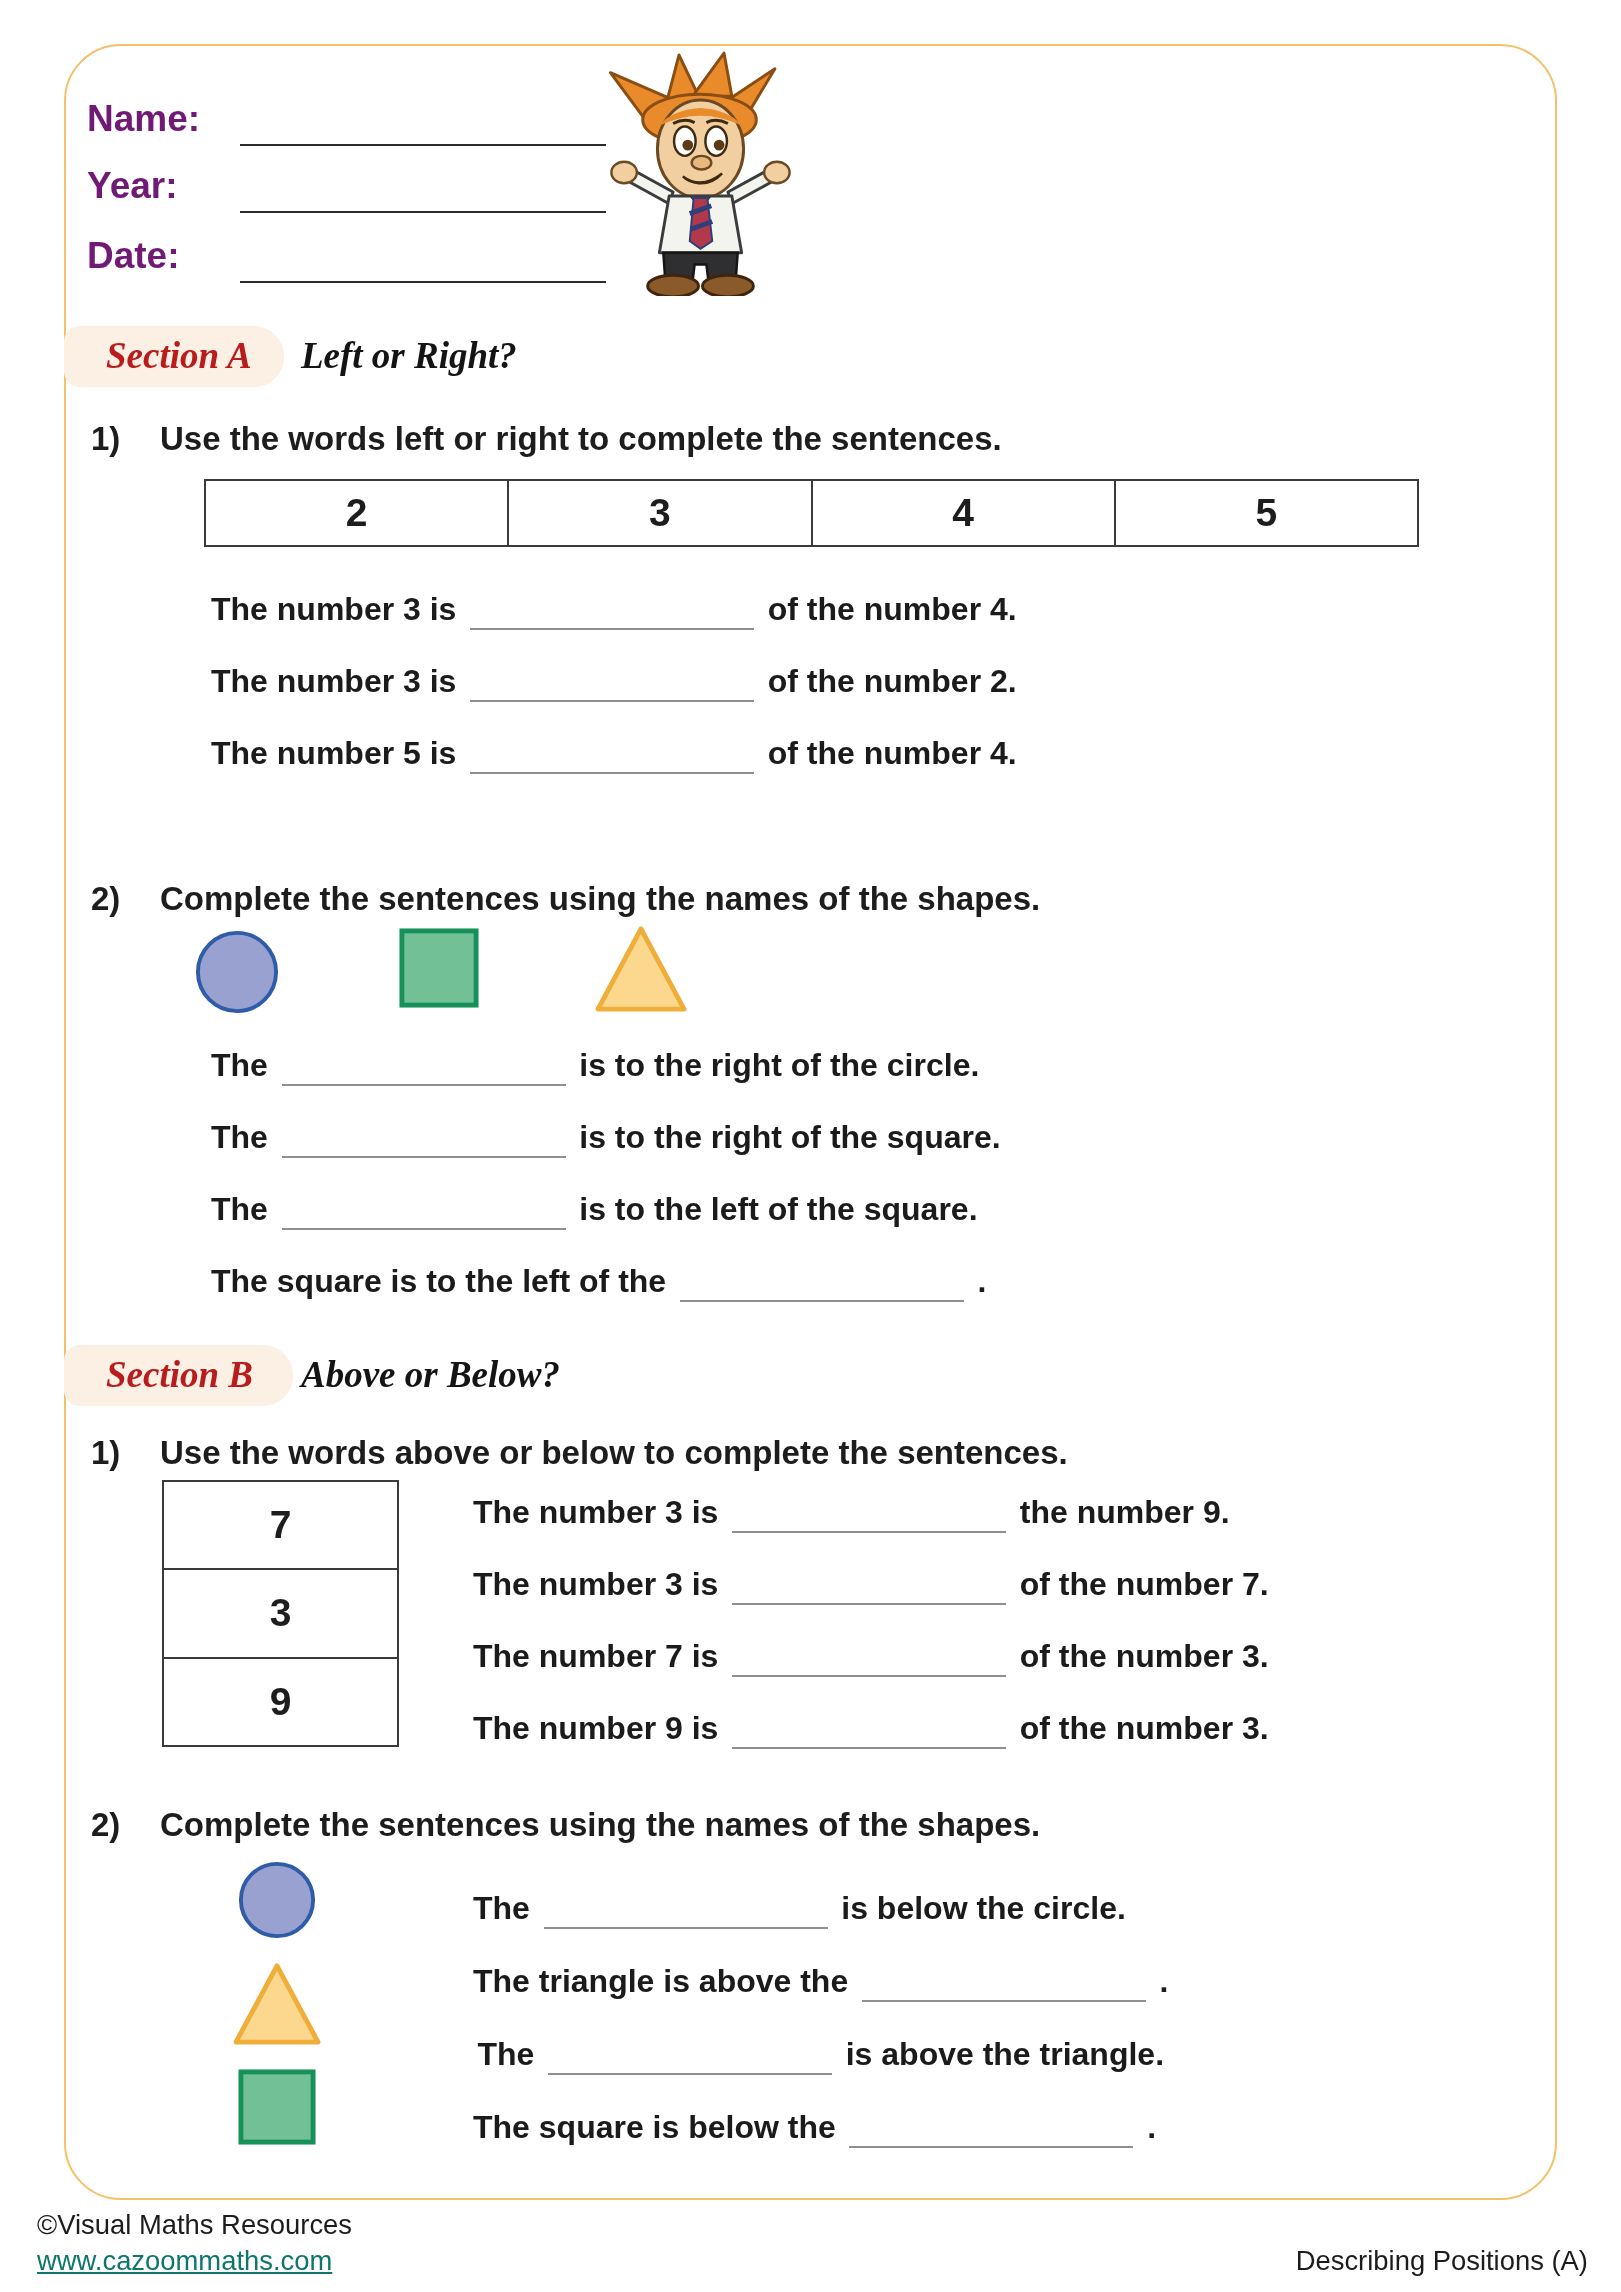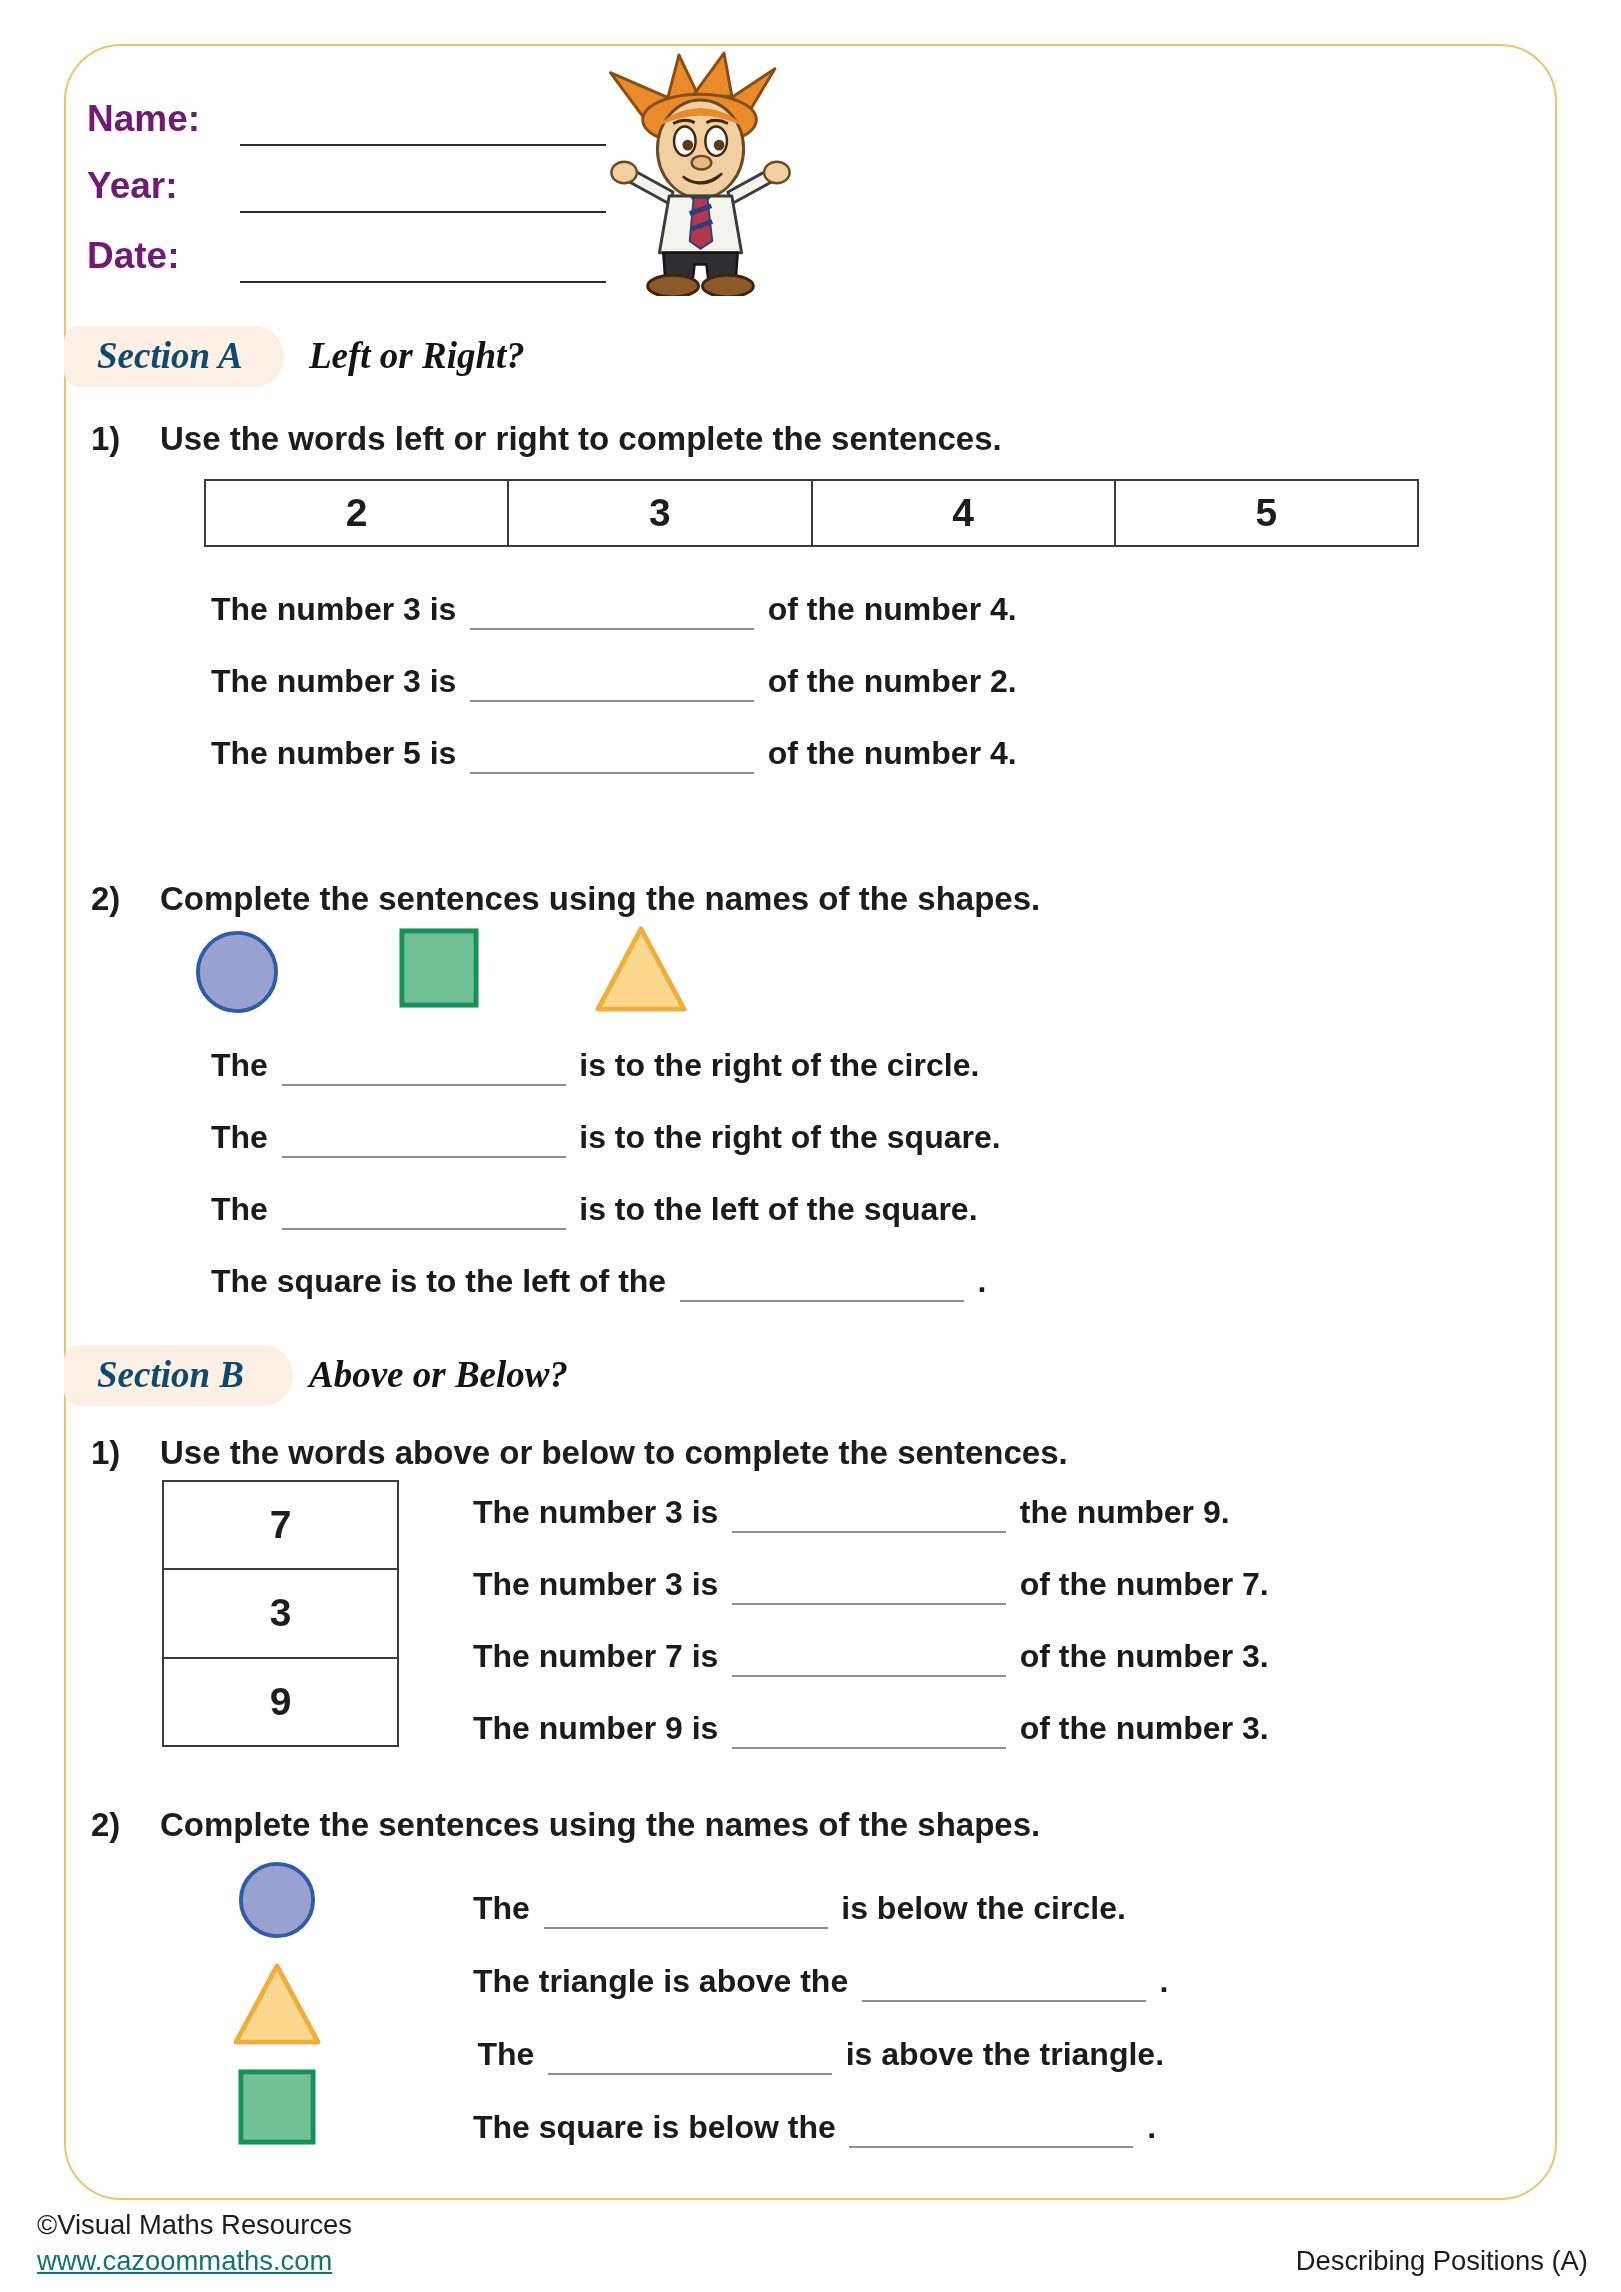--- a/index.html
+++ b/index.html
@@ -18,24 +18,24 @@
   .title-text{position:absolute;left:35px;top:15.7px;font-size:46px;font-weight:bold;
         line-height:1.18;color:#1f1f1f;}
   .logo{position:absolute;right:27.4px;top:25.5px;width:118px;text-align:center;}
   .logo-word{font-family:"Liberation Serif",serif;font-weight:bold;font-size:29px;color:#111;letter-spacing:-1px;}
 
   
   .badge{position:absolute;left:64px;height:61px;background:#FCEFE4;
         border-radius:15.7px 30px 30px 15.7px;}
   .badge-a{top:326px;width:220px;}
   .badge-b{top:1345px;width:229px;}
-  .badge-text{position:absolute;left:33px;top:7.8px;font-family:"Liberation Serif",serif;
-        font-weight:bold;font-style:italic;font-size:37px;color:#0c4a6e;}
+  .badge-text{position:absolute;left:42px;top:7.8px;font-family:"Liberation Serif",serif;
+        font-weight:bold;font-style:italic;font-size:37px;color:#b91c1c;}
   .sec-heading{position:absolute;left:301px;font-family:"Liberation Serif",serif;
-        font-weight:bold;font-style:italic;font-size:37px;color:#141414;margin-left:8px;}
+        font-weight:bold;font-style:italic;font-size:37px;color:#141414;}
 
   .qnum{position:absolute;left:91px;font-size:33px;font-weight:bold;}
   .qtext{position:absolute;left:160px;font-size:33px;font-weight:bold;}
 
   
   .table-a{position:absolute;left:204px;top:479px;width:1215px;height:68px;display:flex;}
   .table-a .cell{flex:1;border:2px solid #3a3a3a;border-left-width:1px;border-right-width:1px;
         text-align:center;line-height:64px;font-size:39px;font-weight:bold;}
   .table-a .cell:first-child{border-left-width:2px;}
   .table-a .cell:last-child{border-right-width:2px;}

